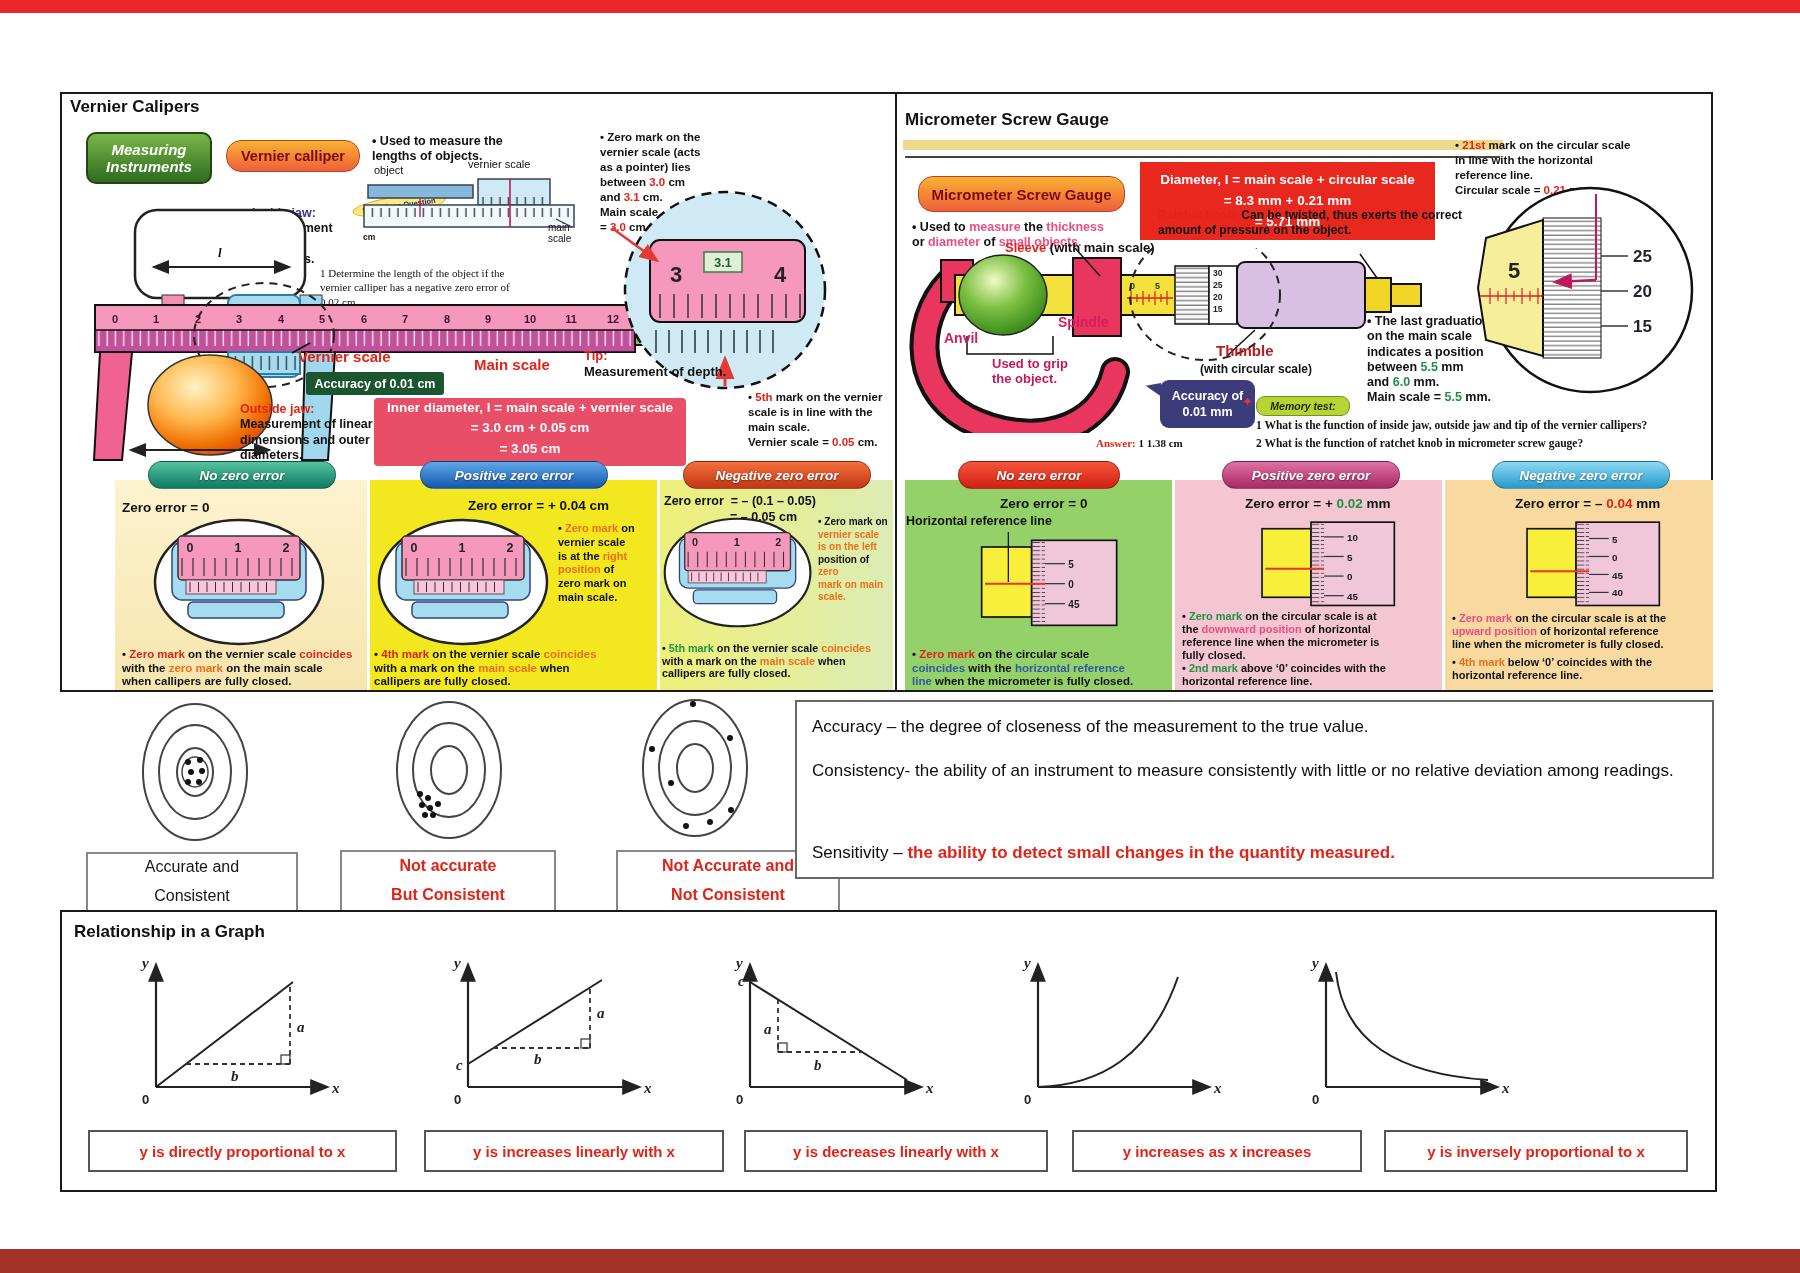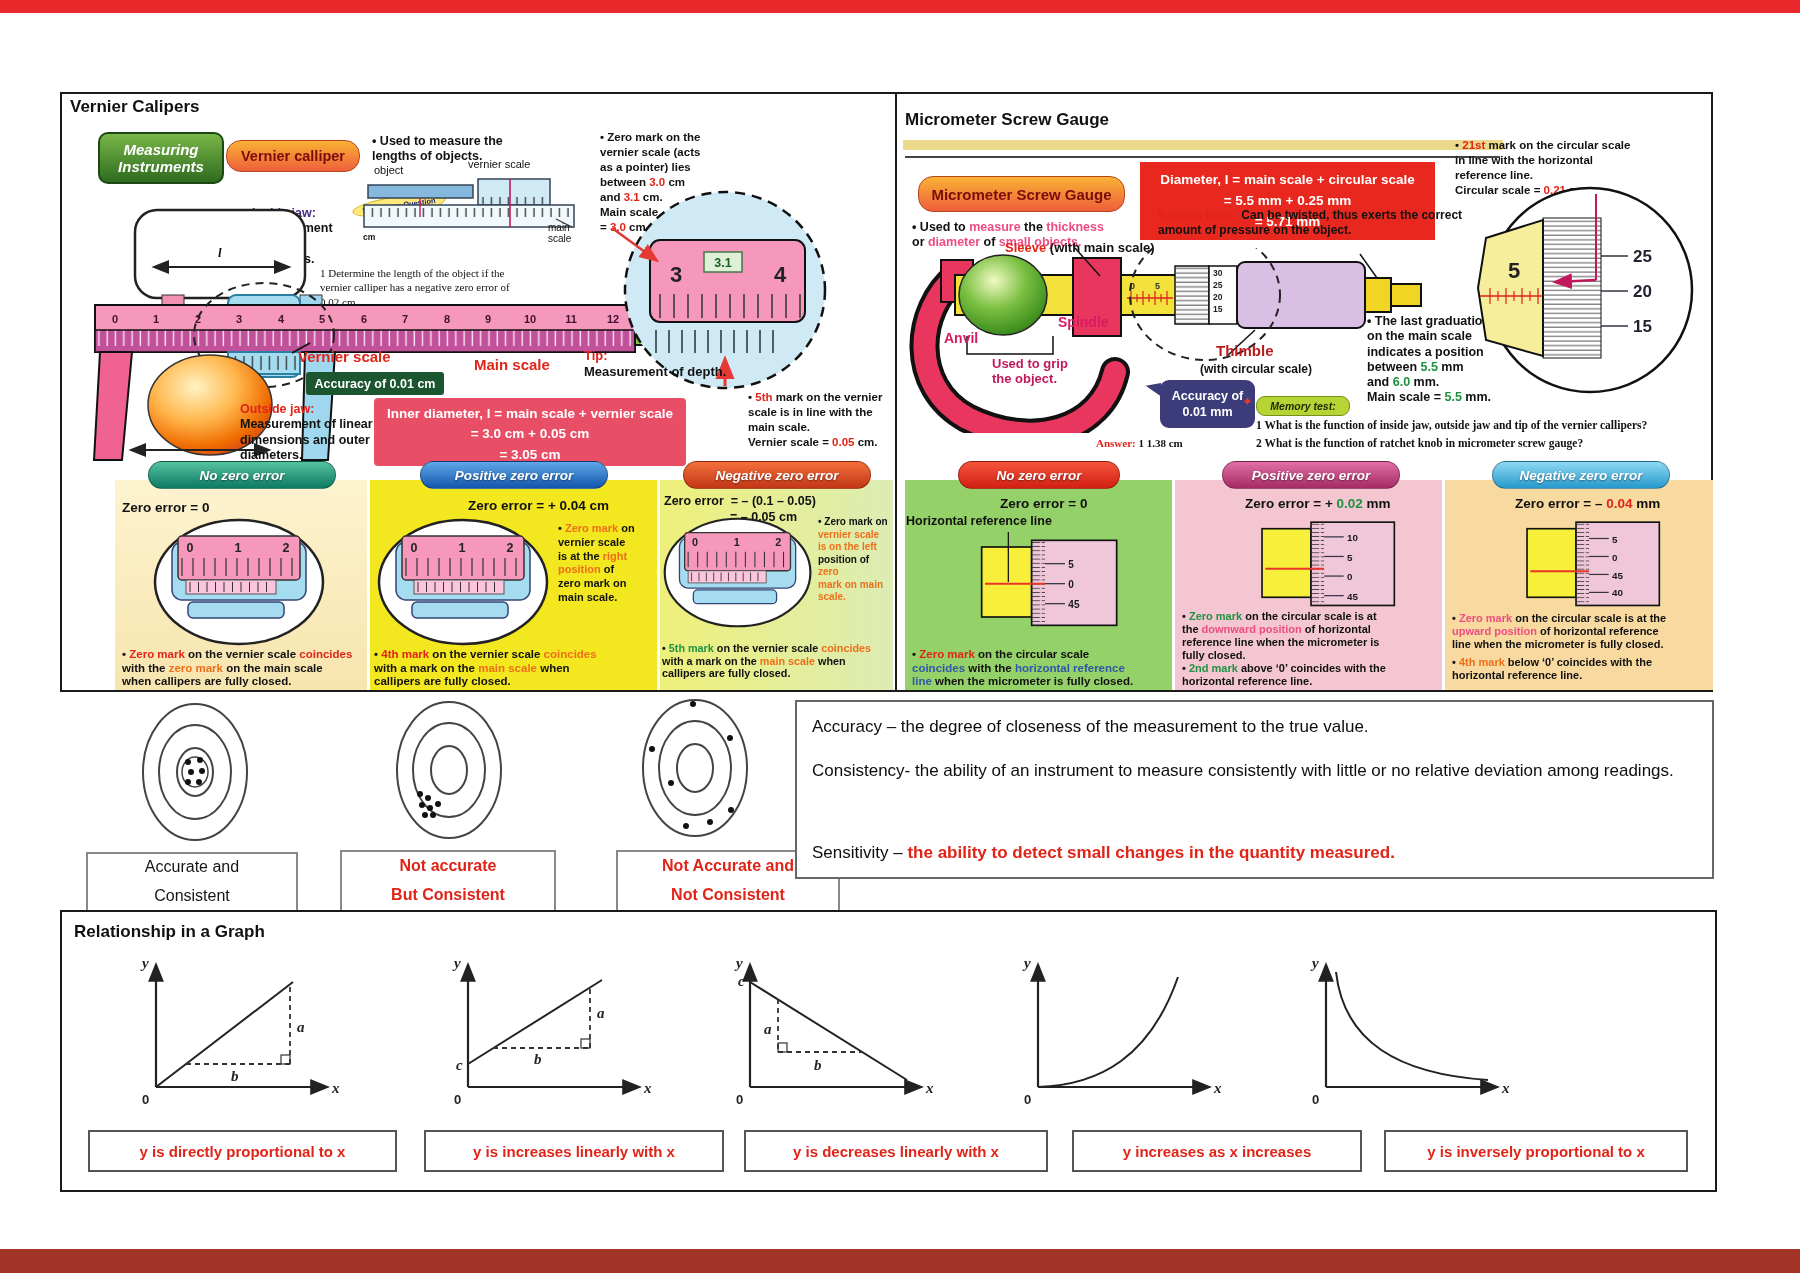--- a/index.html
+++ b/index.html
@@ -21,21 +21,21 @@
   .badge-orange{background:linear-gradient(180deg,#f9b233,#ee5f3b);border-radius:15px;color:#7a0c0c;
       font-weight:700;display:flex;align-items:center;justify-content:center;border:1px solid #b5451f;}
   .spm{background:#ffe97a;border-radius:50%;color:#1a237e;font-weight:700;font-size:7.5px;
       display:flex;align-items:center;justify-content:center;transform:rotate(-8deg);border:1px solid #d4b52a;}
   .note{font-size:12.5px;font-weight:700;line-height:1.22;}
   .note-s{font-size:11px;font-weight:700;line-height:1.3;}
   .lbl-red{color:#e02418;font-weight:700;font-size:15px;}
   .acc-badge{background:#1c5631;color:#fff;font-weight:700;font-size:12.5px;display:flex;
       align-items:center;justify-content:center;border-radius:3px;}
   .inner-box{background:#e84f67;color:#fff;font-weight:700;font-size:13.5px;text-align:center;
-      border-radius:4px;padding-top:6px;box-sizing:border-box;line-height:1.5;}
+      border-radius:4px;padding-top:0;box-sizing:border-box;line-height:1.5;}
   .eq-box{background:#e8281e;color:#fff;font-weight:700;font-size:13.5px;text-align:center;
       padding-top:8px;box-sizing:border-box;line-height:1.55;}
   .pill{border-radius:14px;color:#fff;font-weight:700;font-style:italic;font-size:13.5px;display:flex;
       align-items:center;justify-content:center;text-shadow:0 1px 2px rgba(0,0,0,.45);border:1px solid rgba(0,0,0,.3);}
   .pill-teal{background:linear-gradient(180deg,#55c2a0,#0d7a63);}
   .pill-blue{background:linear-gradient(180deg,#5fa8e8,#1356ad);}
   .pill-ored{background:linear-gradient(180deg,#f4703c,#c23616);}
   .pill-red{background:linear-gradient(180deg,#f4553a,#d21f13);}
   .pill-mag{background:linear-gradient(180deg,#e070a6,#a62a62);}
   .pill-lblue{background:linear-gradient(180deg,#8ed9f2,#2699cc);}
@@ -124,21 +124,21 @@
     </pattern>
   </defs>
 </svg>
 
 <div class="page">
   <div class="abs bar-top"></div>
   <div class="abs main-box"></div>
   <div class="abs vdivider"></div>
 
   <div class="abs panel-h" style="left:70px;top:97px;">Vernier Calipers</div>
-  <div class="abs badge-green pl" style="left:98px;top:132px;width:122px;height:48px;">Measuring
+  <div class="abs badge-green pl" style="left:86px;top:132px;width:122px;height:48px;">Measuring
 Instruments</div>
   <div class="abs badge-orange" style="left:226px;top:140px;width:132px;height:30px;font-size:14.5px;">Vernier calliper</div>
   <div class="abs spm" style="left:352px;top:196px;width:92px;height:17px;">SPM Clone Question</div>
   <div class="abs note pl" style="left:372px;top:134px;width:175px;">• Used to measure the
 lengths of objects.</div>
   <div class="abs note-s pl" style="left:600px;top:130px;width:120px;font-size:11.5px;"><span>• Zero mark on the
 vernier scale (acts
 as a pointer) lies
 between </span><span class="c-red">3.0</span><span> cm
 and </span><span class="c-red">3.1</span><span> cm.
@@ -306,21 +306,21 @@
 callipers are fully closed.</span></div>
 
   <div class="abs panel-h" style="left:905px;top:110px;">Micrometer Screw Gauge</div>
   <div class="abs" style="left:903px;top:140px;width:600px;height:10px;background:#e7cc66;opacity:.75;"></div>
   <div class="abs" style="left:905px;top:156px;width:595px;height:2px;background:#444;"></div>
   <div class="abs badge-orange" style="left:918px;top:176px;width:205px;height:34px;font-size:15px;">Micrometer Screw Gauge</div>
   <div class="abs note pl" style="left:912px;top:220px;width:215px;"><span>• Used to </span><span class="c-pink">measure</span><span> the </span><span class="c-pink">thickness</span><span>
 or </span><span class="c-pink">diameter</span><span> of </span><span class="c-pink">small objects.</span></div>
   <div class="abs eq-box" style="left:1140px;top:162px;width:295px;height:78px;">
     <div>Diameter, l = main scale + circular scale</div>
-    <div>= 5.5 mm + 0.25 mm</div>
+    <div>= 8.3 mm + 0.21 mm</div>
     <div>= 5.71 mm</div>
   </div>
   <div class="abs note-s pl" style="left:1455px;top:138px;width:205px;font-size:11.5px;"><span>• </span><span class="c-red">21st</span><span> mark on the circular scale
 in line with the horizontal
 reference line.
 Circular scale = </span><span class="c-red">0.21</span><span> mm.</span></div>
   <div class="abs pl" style="left:1158px;top:208px;width:345px;font-size:12px;font-weight:700;line-height:1.25;"><span class="c-red">Ratchet knob:</span><span> Can be twisted, thus exerts the correct
 amount  of pressure on the object.</span></div>
   <div class="abs pl" style="left:1005px;top:240px;font-size:13px;font-weight:700;"><span class="c-red">Sleeve</span><span> (with main scale)</span></div>
 

